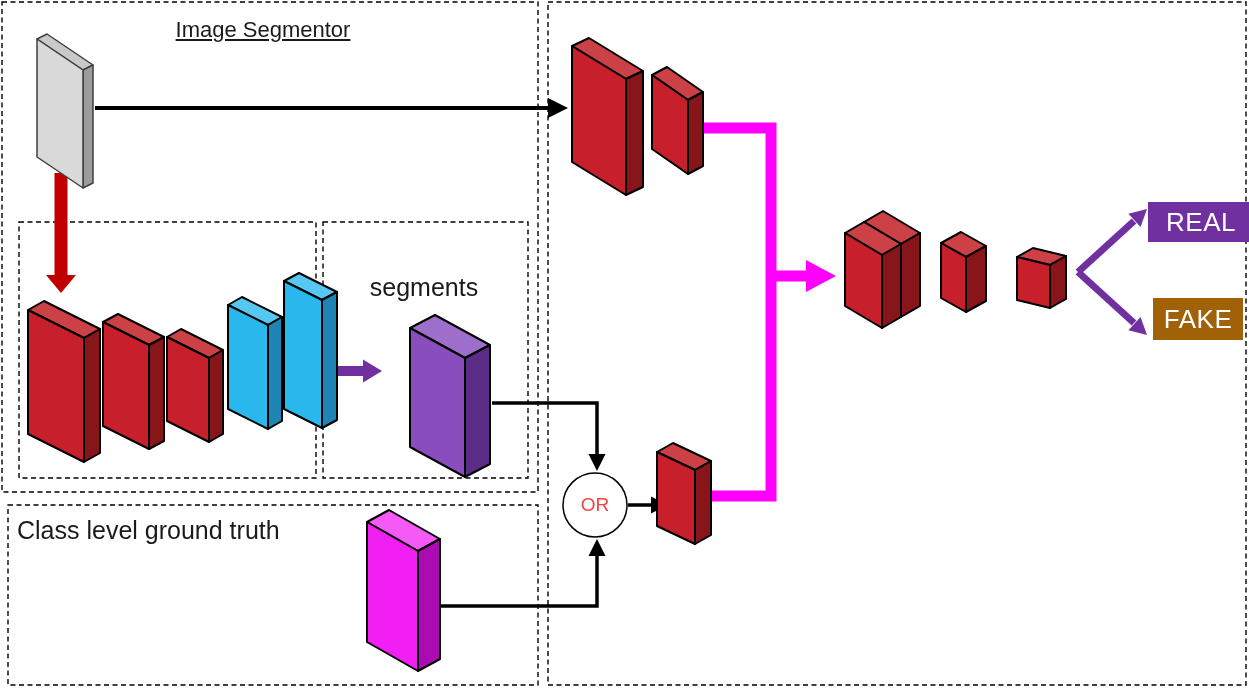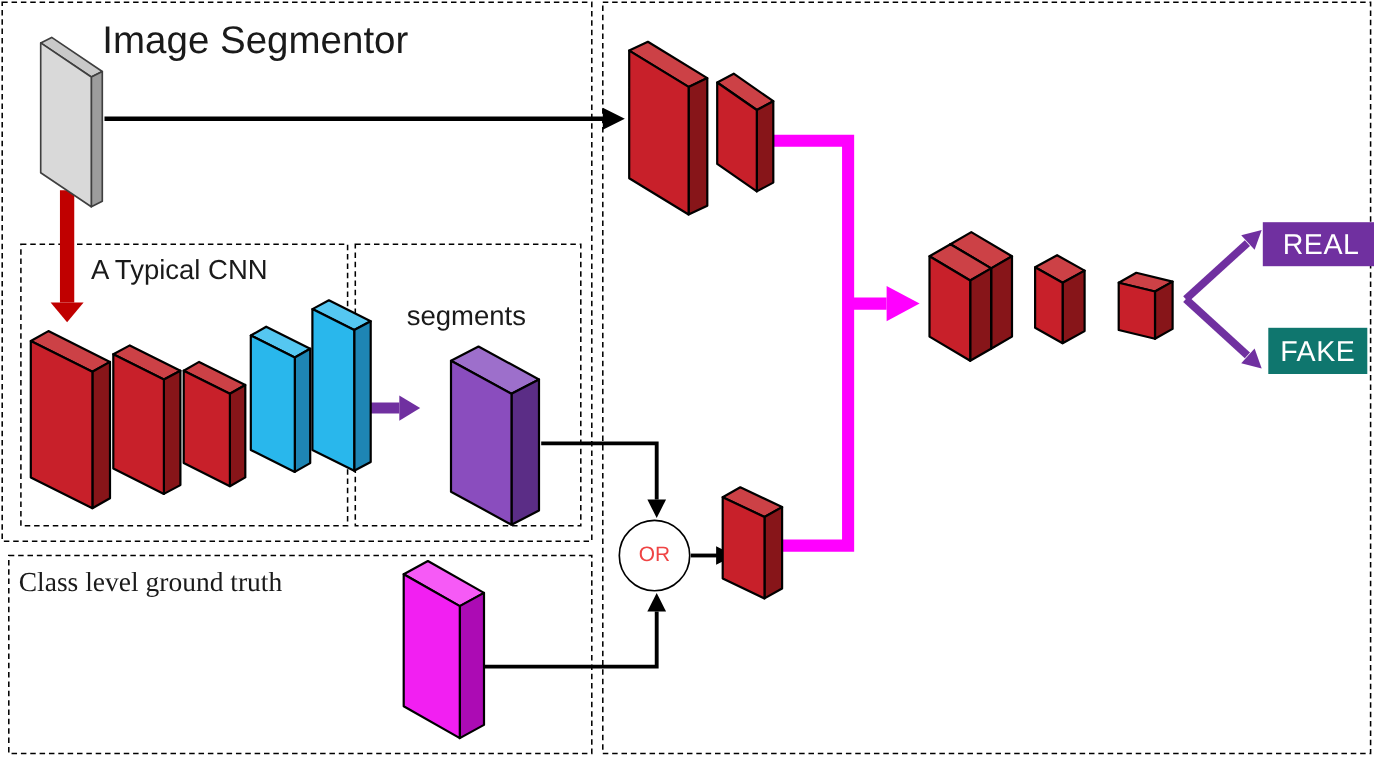--- a/index.html
+++ b/index.html
@@ -2,23 +2,23 @@
 <html><head>
 <meta charset="utf-8">
 <style>
   html,body{margin:0;padding:0;background:#ffffff;}
   #stage{
     position:relative;width:1249px;height:690px;background:#ffffff;overflow:hidden;
     font-family:"Liberation Sans", sans-serif;color:#1a1a1a;
   }
   #scene{position:absolute;left:0;top:0;}
   .lbl{position:absolute;white-space:nowrap;}
-  .panel-title{font-size:35px;text-align:left;}
+  .panel-title{font-size:22px;text-align:center;text-decoration:underline;}
   .box-title{font-size:25px;text-align:center;}
-  .title-left{font-size:25px;text-align:left;font-family:Liberation Serif, serif;}
+  .title-left{font-size:25px;text-align:left;}
   .two-line{white-space:normal;line-height:36px;}
   .io-label{
     position:absolute;display:flex;align-items:center;justify-content:center;
     color:#fff;font-size:26px;font-weight:500;letter-spacing:0.5px;
   }
   .or-label{position:absolute;font-size:19px;color:#ef4444;text-align:center;}
 </style>
 </head>
 <body>
 
@@ -92,24 +92,23 @@
       <polygon points="966,257 986,246 986,301 966,312" fill="#871519" stroke="#000" stroke-width="2" stroke-linejoin="round"></polygon>
       <polygon points="941,243 966,257 966,312 941,298" fill="#C8202A" stroke="#000" stroke-width="2" stroke-linejoin="round"></polygon>
       <polygon points="1017,257 1050,265 1066,256 1033,248" fill="#CC4146" stroke="#000" stroke-width="2" stroke-linejoin="round"></polygon>
       <polygon points="1050,265 1066,256 1066,299 1050,308" fill="#871519" stroke="#000" stroke-width="2" stroke-linejoin="round"></polygon>
       <polygon points="1017,257 1050,265 1050,308 1017,300" fill="#C8202A" stroke="#000" stroke-width="2" stroke-linejoin="round"></polygon>
     </svg>
 
   <div class="lbl panel-title" style="left:93px;top:17px;width:340px;">Image Segmentor</div>
 
 
-  <div class="lbl box-title" style="left:38px;top:232px;width:250px;">A Typical CNN</div>
 
   <div class="lbl box-title two-line" style="left:328px;top:233px;width:192px;"><br><span>segments</span></div>
 
   <div class="lbl title-left" style="left:17px;top:516px;">Class level ground truth</div>
 
   <div class="or-label" style="left:575px;top:494px;width:40px;">OR</div>
 
   <div class="io-label" style="left: 1148px; top: 202px; width: 106px; height: 40px; background: rgb(112, 48, 160); color: rgb(255, 255, 255);">REAL</div>
 
-  <div class="io-label" style="left: 1153px; top: 298px; width: 90px; height: 42px; background: #0f766e; color: rgb(255, 255, 255);">FAKE</div>
+  <div class="io-label" style="left: 1153px; top: 298px; width: 90px; height: 42px; background: #a16207; color: rgb(255, 255, 255);">FAKE</div>
 </div>
 
 </body></html>

